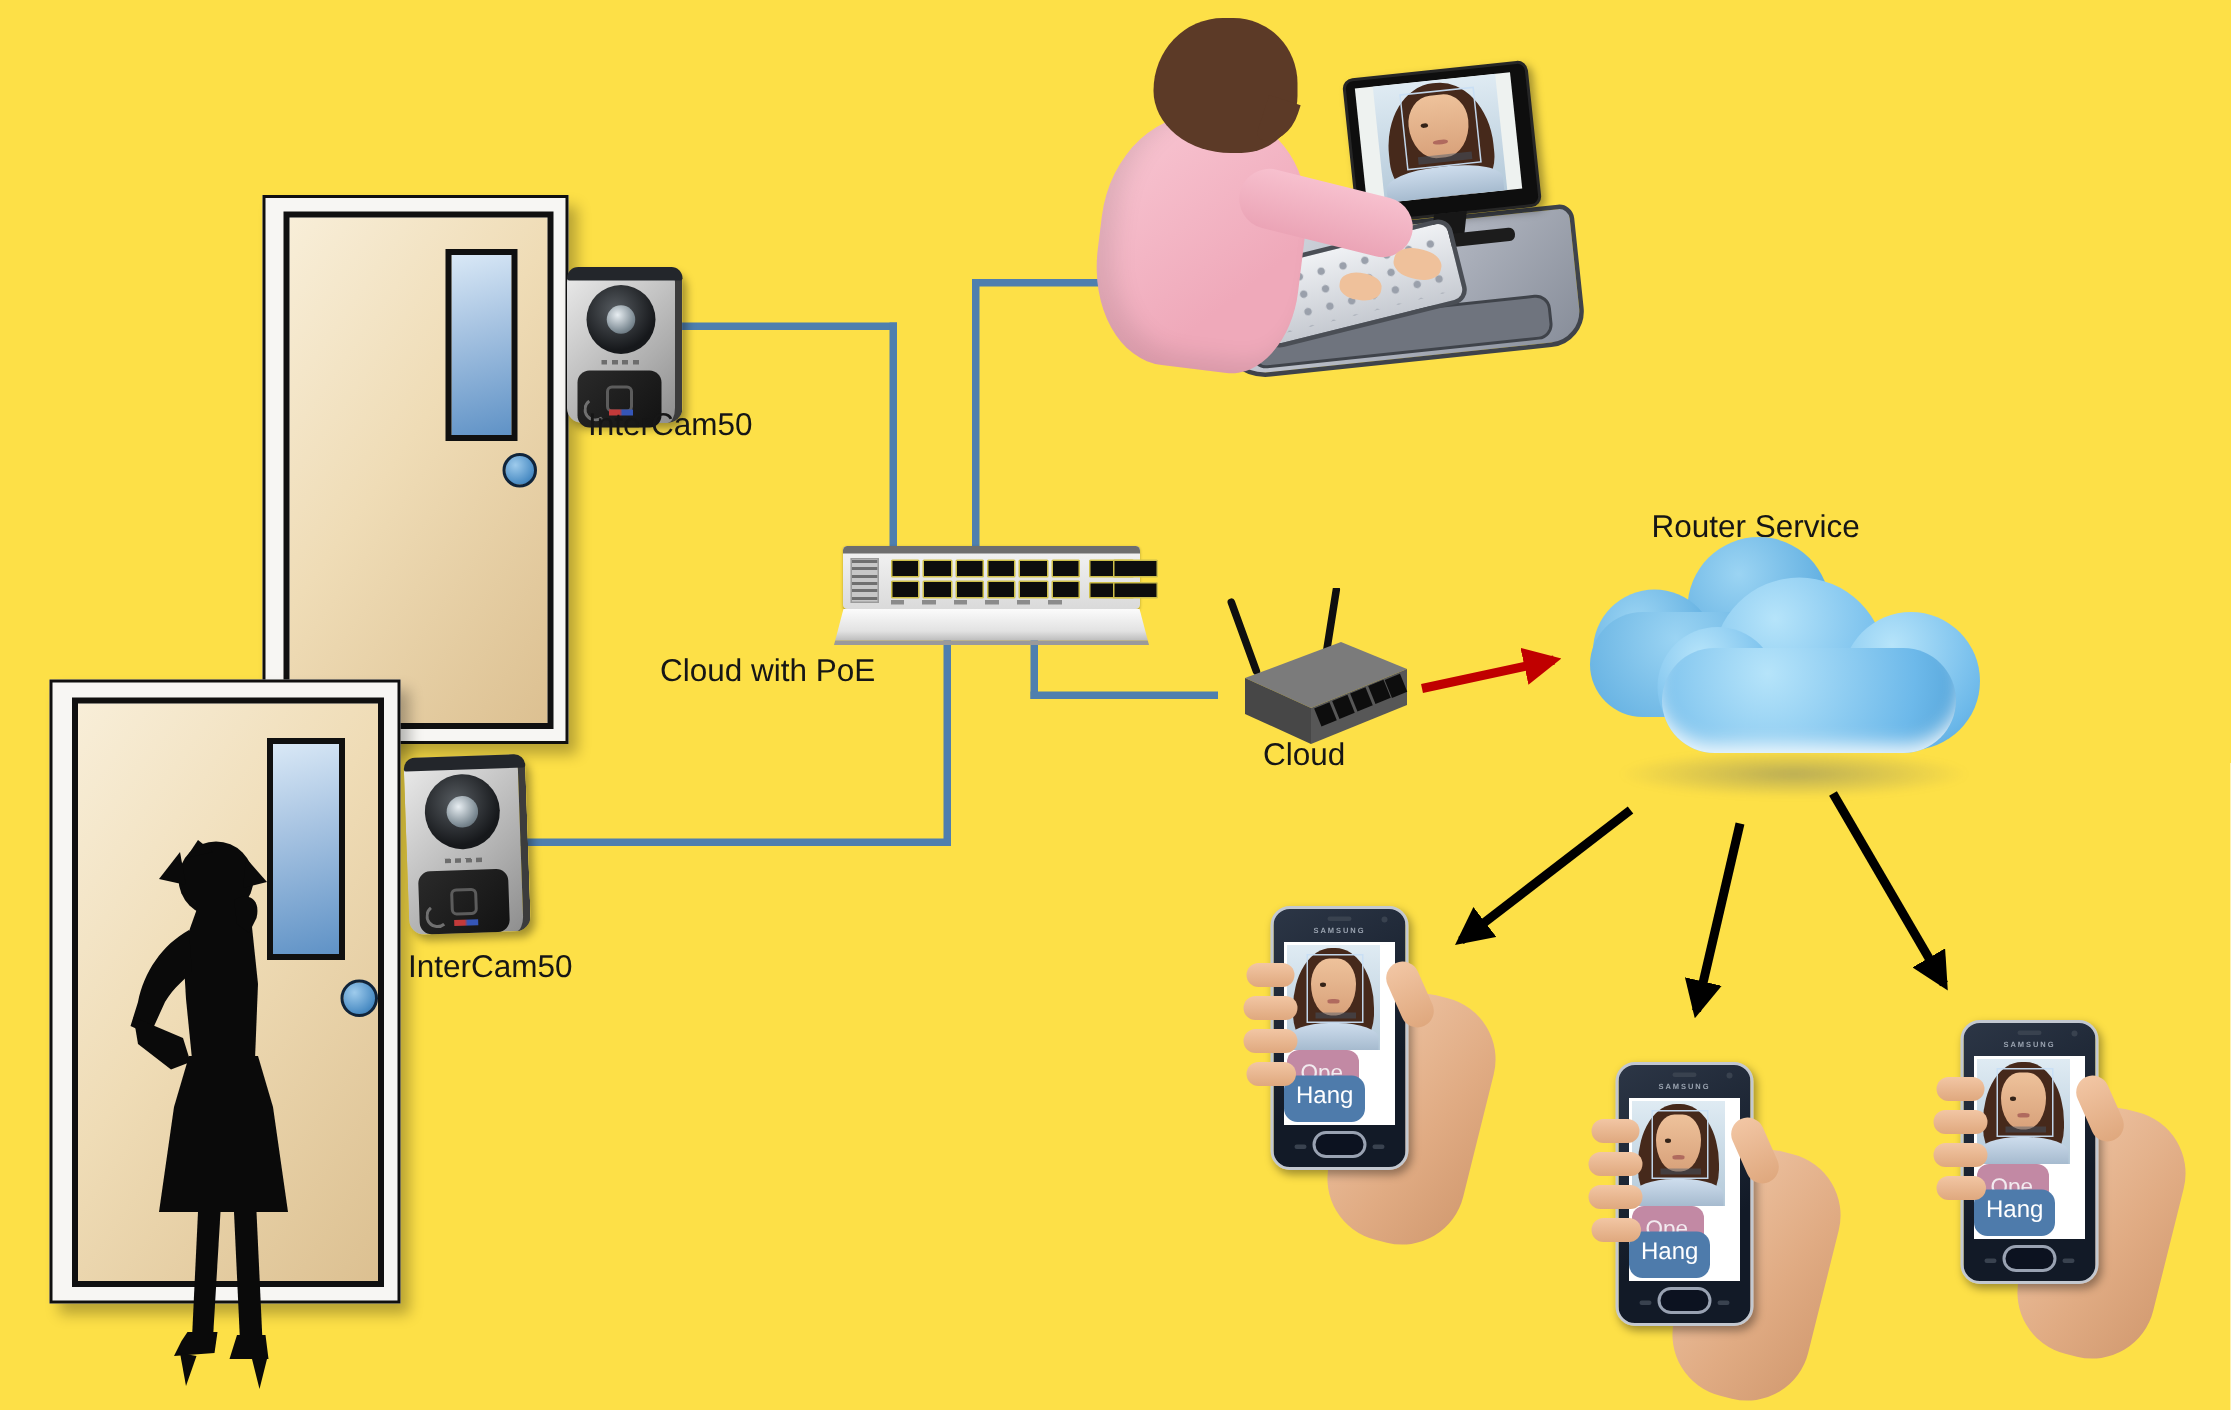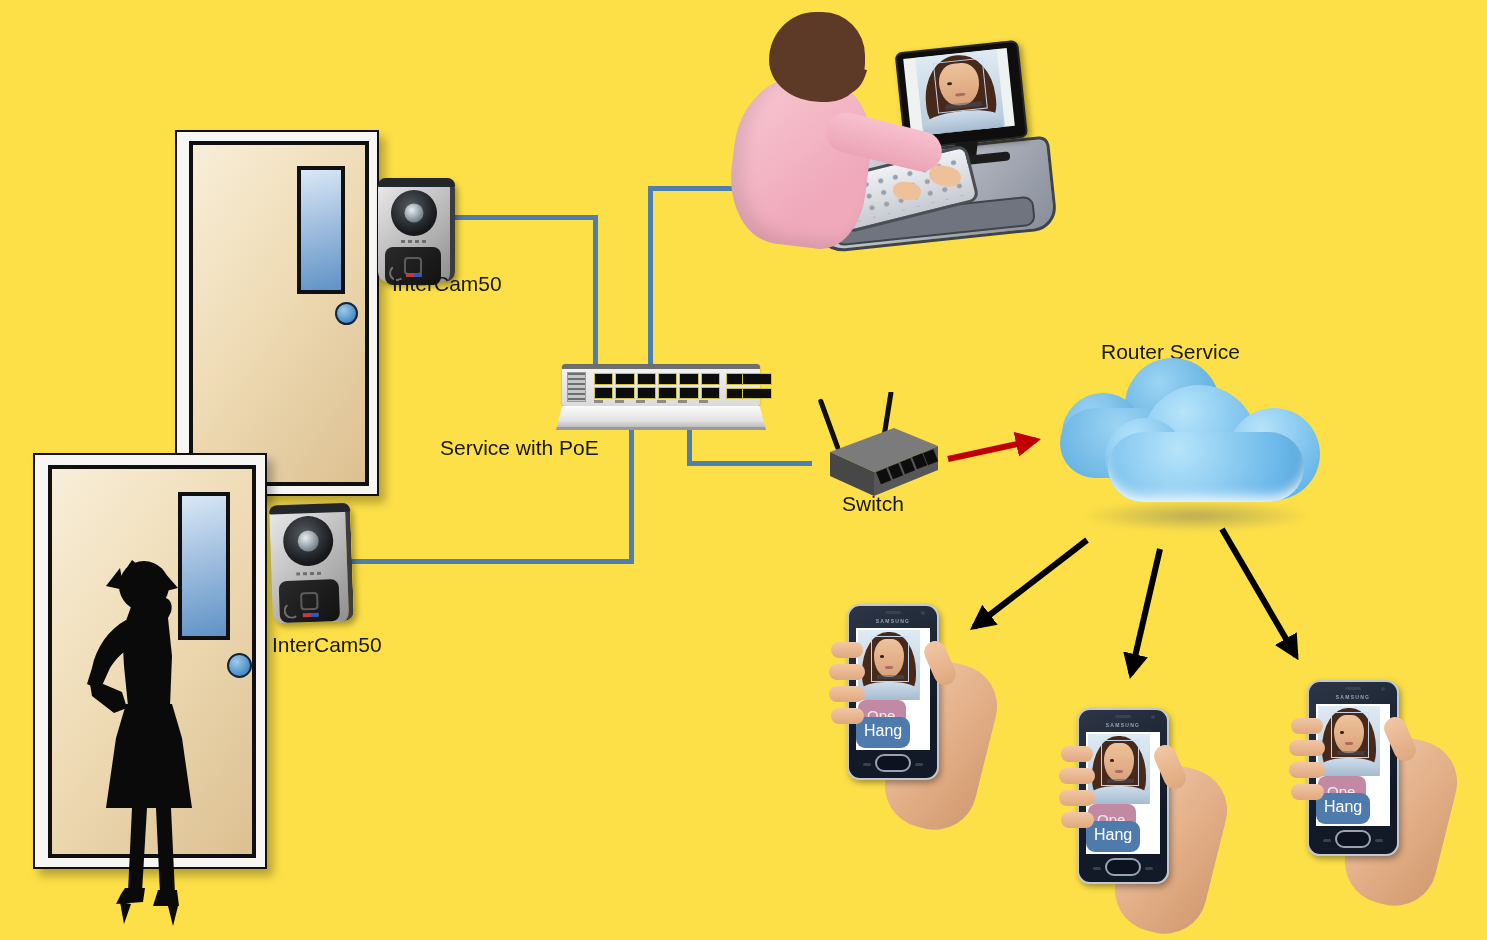--- a/index.html
+++ b/index.html
@@ -210,22 +210,22 @@
     <div class="cam-text" style="top:68px;"></div>
     <div class="cam-panel" style="top:76px;height:42px;">
       <div class="cam-target"></div>
         <div class="cam-wave"></div>
     </div>
     <div class="cam-dots"></div>
   </div>
 
   <div class="diagram-label" style="left:392px;top:272px;">InterCam50</div>
   <div class="diagram-label" style="left:272px;top:633px;">InterCam50</div>
-  <div class="diagram-label" style="left:440px;top:436px;">Service with PoE</div>
-  <div class="diagram-label" style="left:842px;top:492px;">Switch</div>
+  <div class="diagram-label" style="left:440px;top:436px;">Cloud with PoE</div>
+  <div class="diagram-label" style="left:842px;top:492px;">Cloud</div>
   <div class="diagram-label" style="left:1101px;top:340px;">Router Service</div>
 
   <div>
     <div class="sw-body">
       <div class="sw-led"></div>
       <div class="sw-ports">
         <div class="rj45"></div>
           <div class="rj45"></div>
           <div class="rj45"></div>
           <div class="rj45"></div>

